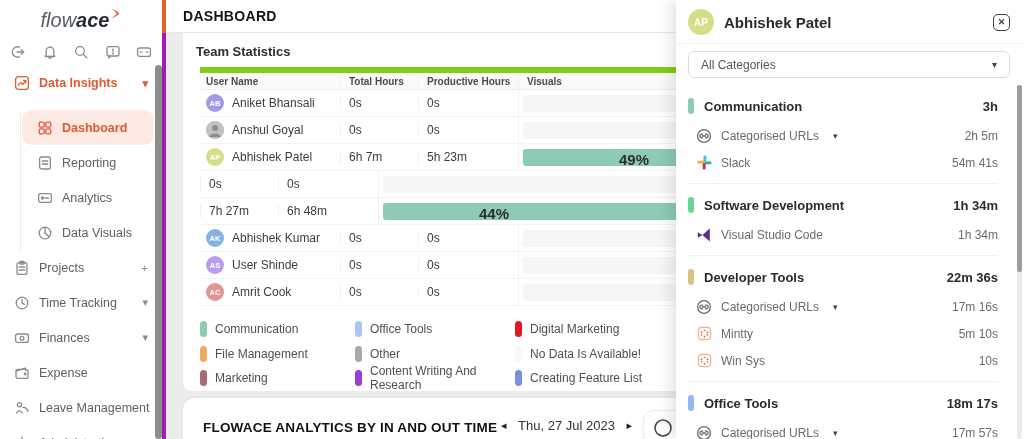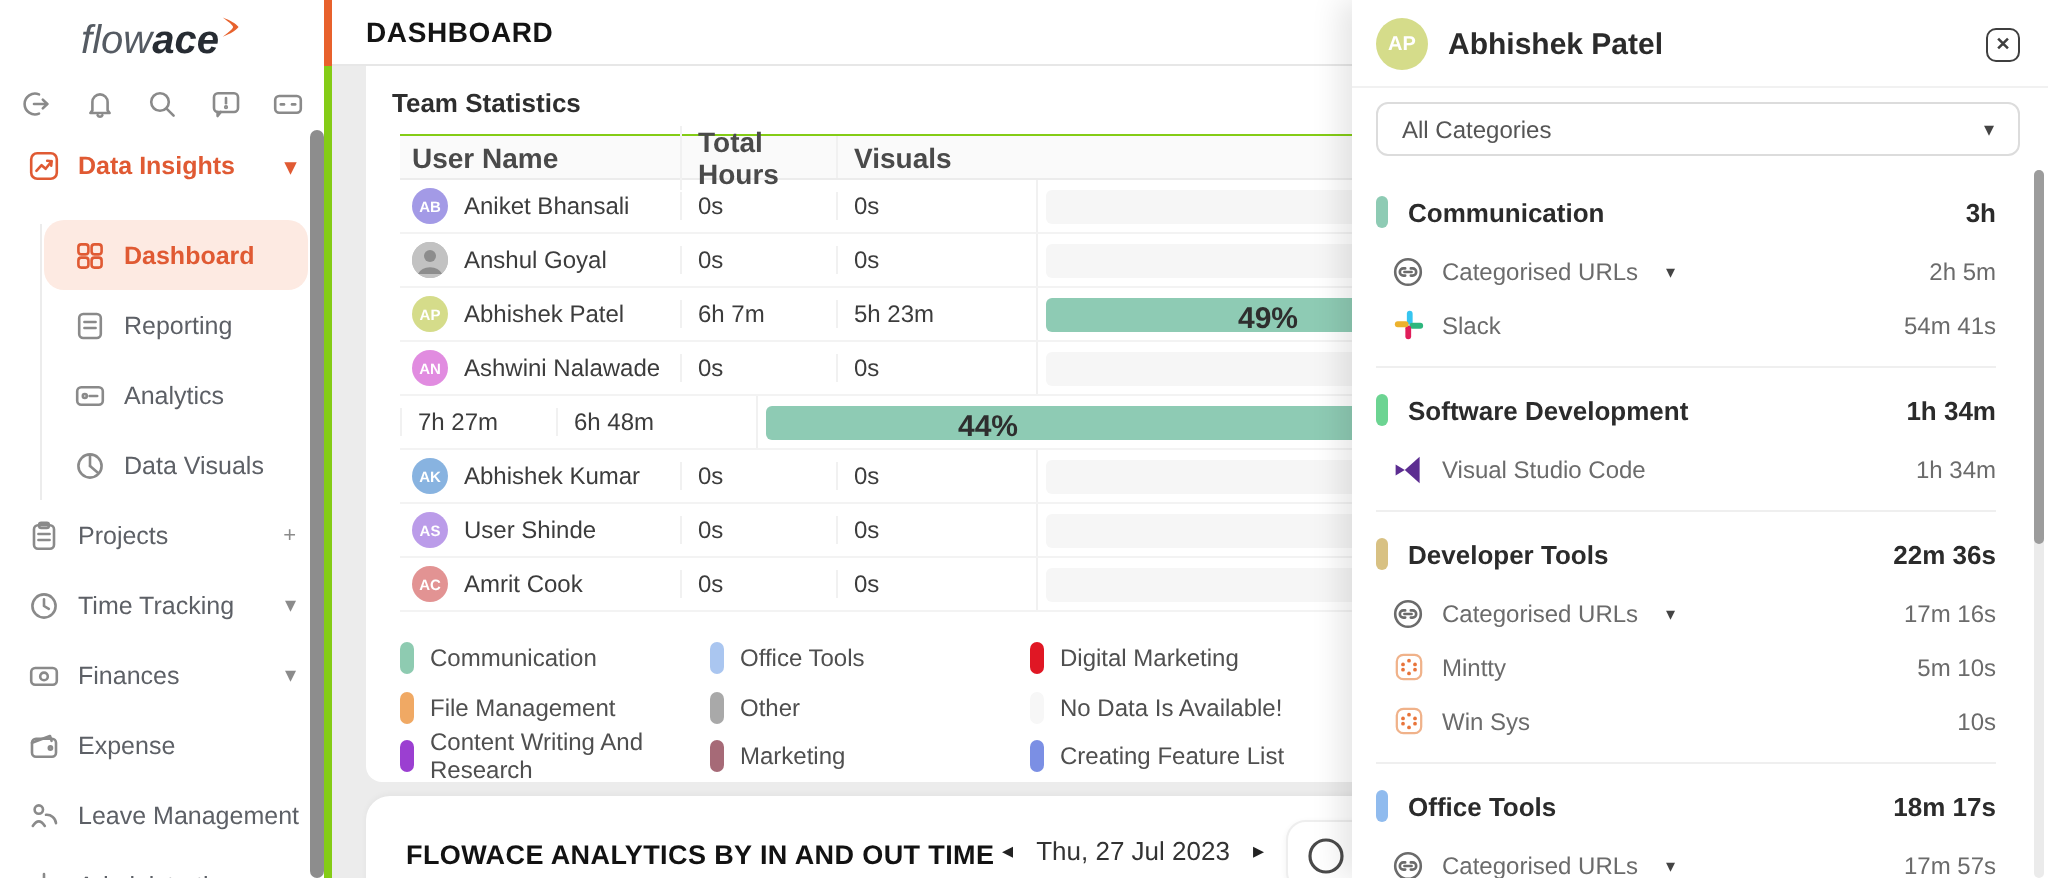--- a/index.html
+++ b/index.html
@@ -1,18 +1,18 @@
 <!DOCTYPE html>
 <html><head>
 <meta charset="utf-8">
 <style>
   * { margin:0; padding:0; box-sizing:border-box; }
   html,body { background:#fff; }
   body { font-family:"Liberation Sans", sans-serif; }
-  .stage { position:relative; width:1024px; height:439px; overflow:hidden; background:#84cc16; }
+  .stage { position:relative; width:1024px; height:439px; overflow:hidden; background:#a21caf; }
 
   
   .sidebar { position:absolute; left:0; top:0; width:162px; height:439px; background:#fff; z-index:10; }
   .logo { position:absolute; top:8px; left:0; width:162px; text-align:center; font-size:20px; color:#3c4149; }
   .logo .lt { font-style:italic; font-weight:400; color:#555b63; }
   .logo .lb { font-style:italic; font-weight:800; color:#272c33; }
   .logo svg { vertical-align:super; margin-left:1px; }
   .side-icons { position:absolute; top:42px; left:8px; width:146px; display:flex; justify-content:space-between; align-items:center; }
   .side-icons span { display:inline-flex; width:20px; height:20px; align-items:center; justify-content:center; cursor:pointer; }
   .nav-root { position:absolute; top:68px; left:0; width:162px; height:30px; }
@@ -30,21 +30,21 @@
 
   
   .main { position:absolute; left:166px; top:0; width:858px; height:439px; background:#ececec; z-index:1; }
   .main-header { position:absolute; left:0; top:0; width:100%; height:33px; background:#fff; border-bottom:1px solid #e7e7e7; }
   .main-header .ttl { line-height:33px; padding-left:17px; font-size:14px; font-weight:800; color:#141414; letter-spacing:.3px; }
   .card { position:absolute; background:#fff; }
   .team-card { left:17px; top:33px; width:672px; height:358px; border-radius:0 0 8px 8px; }
   .card-title { padding:11px 0 8px 13px; font-size:13px; font-weight:700; color:#2e2e2e; }
   .table { margin:0 0 0 17px; width:640px; }
   .thead, .trow { display:flex; align-items:center; }
-  .thead { height:23px; background:#fafafa; border-top:1px solid #84cc16; border-bottom:1px solid #ececec; font-size:14px; font-weight:700; color:#4a4a4a; }
+  .thead { height:23px; background:#fafafa; border-top:6px solid #84cc16; border-bottom:1px solid #ececec; font-size:10px; font-weight:700; color:#4a4a4a; }
   .trow { height:27px; border-bottom:1px solid #f3f3f3; font-size:12px; color:#3c3c3c; }
   .c-name { width:140px; padding-left:6px; display:flex; align-items:center; gap:8px; }
   .c-total { width:78px; padding-left:8px; }
   .c-prod { width:100px; padding-left:8px; }
   .c-vis { flex:1; position:relative; height:100%; display:flex; align-items:center; }
   .c-total, .c-prod, .c-vis { border-left:1px solid #f1f1f1; }
   .thead .c-name{ padding-left:6px; }
   .avatar { width:18px; height:18px; border-radius:50%; display:inline-flex; align-items:center; justify-content:center; font-size:7.5px; font-weight:700; color:#fff; flex:0 0 18px; }
   .bar { position:relative; margin-left:4px; height:17px; width:calc(100% - 10px); border-radius:3px; background:#f6f6f6; }
   .bar.fill { background:#8ecbb4; }
@@ -255,20 +255,21 @@
     <div class="main-header">
       <div class="ttl">DASHBOARD</div>
     </div>
 
     <div class="card team-card">
       <div class="card-title">Team Statistics</div>
       <div class="table">
         <div class="thead">
           <div class="c-name">User Name</div>
           <div class="c-total">Total Hours</div>
+          <div class="c-prod">Productive Hours</div>
           <div class="c-vis" style="padding-left:8px;">Visuals</div>
         </div>
         <div id="rows">
             <div class="trow">
               <div class="c-name">
                 <span class="avatar" style="background: rgb(163, 154, 230);">AB</span>
                 <span>Aniket Bhansali</span>
               </div>
               <div class="c-total">0s</div>
               <div class="c-prod">0s</div>
@@ -300,24 +301,20 @@
               </div>
               <div class="c-total">6h 7m</div>
               <div class="c-prod">5h 23m</div>
               <div class="c-vis">
                 <div class="bar fill">
                   <span class="pct">49%</span>
                 </div>
               </div>
             </div>
             <div class="trow">
-              <div class="c-name">
-                <span class="avatar" style="background: rgb(225, 140, 224);">AN</span>
-                <span>Ashwini Nalawade</span>
-              </div>
               <div class="c-total">0s</div>
               <div class="c-prod">0s</div>
               <div class="c-vis">
                 <div class="bar"></div>
               </div>
             </div>
             <div class="trow">
               <div class="c-total">7h 27m</div>
               <div class="c-prod">6h 48m</div>
               <div class="c-vis">
@@ -380,26 +377,26 @@
           </div>
           <div class="lg-item">
             <span class="lg-sw" style="background: rgb(169, 169, 169);"></span>
             <span>Other</span>
           </div>
           <div class="lg-item">
             <span class="lg-sw" style="background: rgb(247, 247, 247);"></span>
             <span>No Data Is Available!</span>
           </div>
           <div class="lg-item">
+            <span class="lg-sw" style="background: rgb(166, 106, 119);"></span>
+            <span>Marketing</span>
+          </div>
+          <div class="lg-item">
             <span class="lg-sw" style="background: rgb(155, 63, 209);"></span>
             <span>Content Writing And Research</span>
-          </div>
-          <div class="lg-item">
-            <span class="lg-sw" style="background: rgb(166, 106, 119);"></span>
-            <span>Marketing</span>
           </div>
           <div class="lg-item">
             <span class="lg-sw" style="background: rgb(123, 143, 228);"></span>
             <span>Creating Feature List</span>
           </div>
         </div>
     </div>
 
     <div class="card analytics-card">
       <div class="a-title">FLOWACE ANALYTICS BY IN AND OUT TIME</div>

